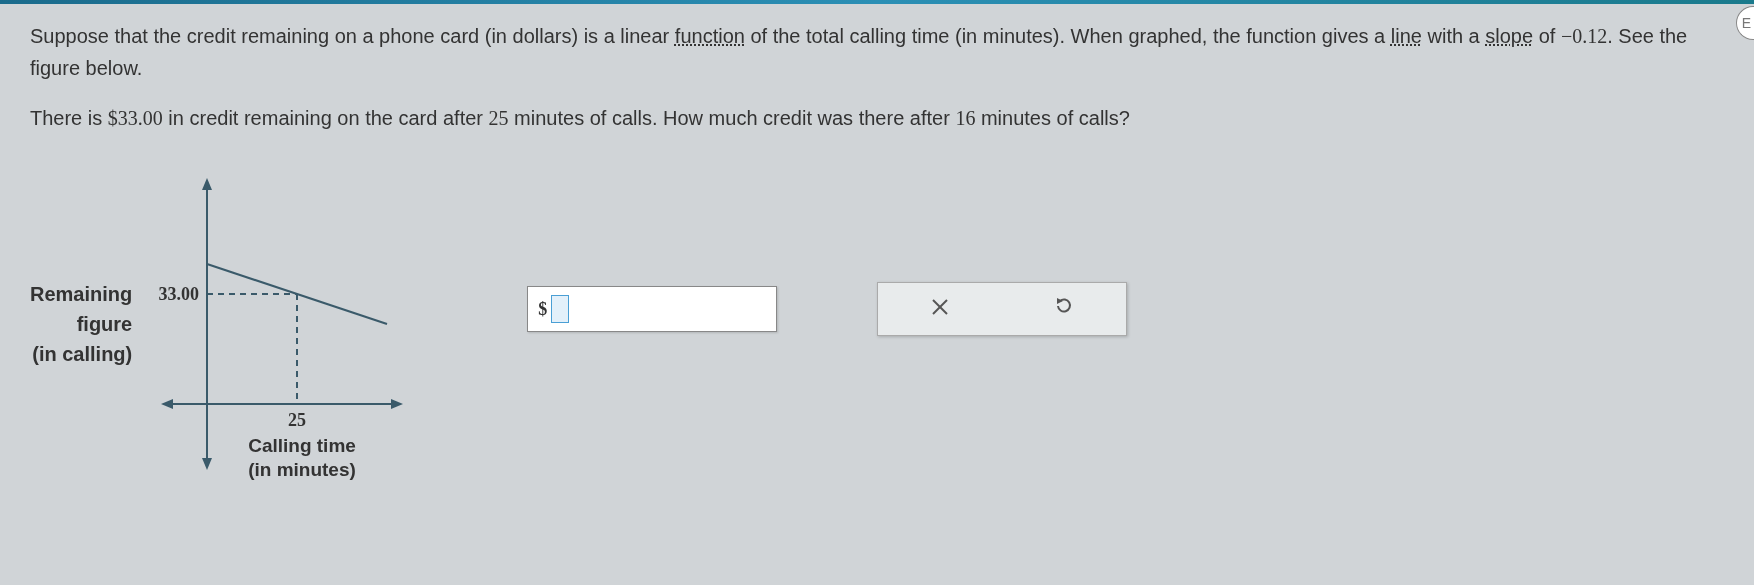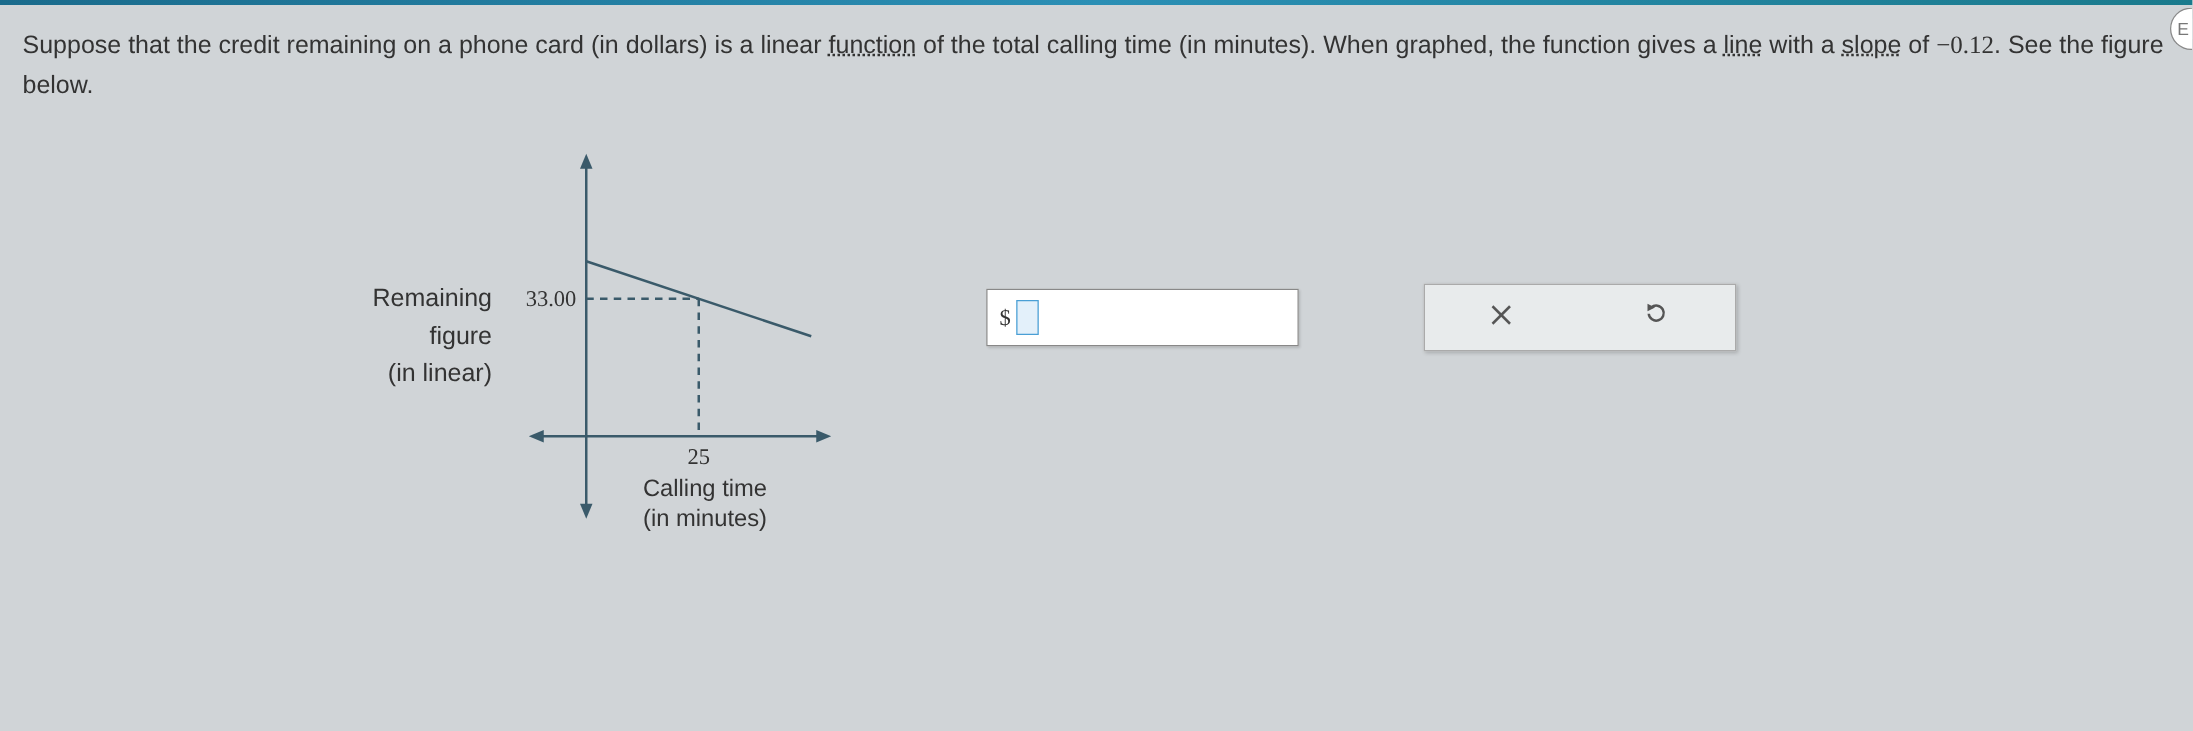--- a/index.html
+++ b/index.html
@@ -19,21 +19,21 @@
     }
     .top-border {
       position: absolute;
       top: 0;
       left: 0;
       width: 100%;
       height: 4px;
       background: linear-gradient(to right, #1a6b8c 0%, #2b8fb5 50%, #1a7a8c 100%);
     }
     .content {
-      padding: 20px 18px;
+      padding: 20px 30px;
     }
     .problem-text {
       line-height: 1.6;
       margin-bottom: 18px;
     }
     .underlined {
       text-decoration: underline;
       text-decoration-style: dotted;
     }
     .math-num {
@@ -41,21 +41,21 @@
     }
     .question-text {
       line-height: 1.6;
       margin-bottom: 30px;
     }
     .main-area {
       display: flex;
       align-items: center;
       gap: 100px;
       margin-top: 25px;
-      margin-left: 280px;
+      font-weight: bold;
     }
     .chart-area {
       display: flex;
       align-items: center;
       gap: 15px;
     }
     .y-label {
       text-align: right;
       line-height: 1.5;
       font-size: 20px;
@@ -134,27 +134,30 @@
 
 <div class="es-badge">
   <span>E</span>
 </div>
 
 <div class="content">
   <p class="problem-text">
     <span>Suppose that the credit remaining on a phone card (in dollars) is a linear </span><span class="underlined">function</span><span> of the total calling time (in minutes). When graphed, the function gives a </span><span class="underlined">line</span><span> with a </span><span class="underlined">slope</span><span> of </span><span class="math-num">−0.12</span><span>. See the figure below.</span>
   </p>
 
+  <p class="question-text">
+    <span>There is </span><span class="math-num">$33.00</span><span> in credit remaining on the card after </span><span class="math-num">25</span><span> minutes of calls. How much credit was there after </span><span class="math-num">16</span><span> minutes of calls?</span>
+  </p>
 
   <div class="main-area">
     <div class="chart-area">
       <div class="y-label">
         <div>Remaining</div>
         <div>figure</div>
-        <div>(in linear)</div>
+        <div>(in calling)</div>
       </div>
       <svg class="chart-svg" viewBox="0 0 280 320">
 
         <line x1="60" y1="20" x2="60" y2="300" stroke="#3a5a6a" stroke-width="2"></line>
         <polygon points="60,14 55,26 65,26" fill="#3a5a6a"></polygon>
         <polygon points="60,306 55,294 65,294" fill="#3a5a6a"></polygon>
 
         <line x1="20" y1="240" x2="250" y2="240" stroke="#3a5a6a" stroke-width="2"></line>
         <polygon points="14,240 26,235 26,245" fill="#3a5a6a"></polygon>
         <polygon points="256,240 244,235 244,245" fill="#3a5a6a"></polygon>

